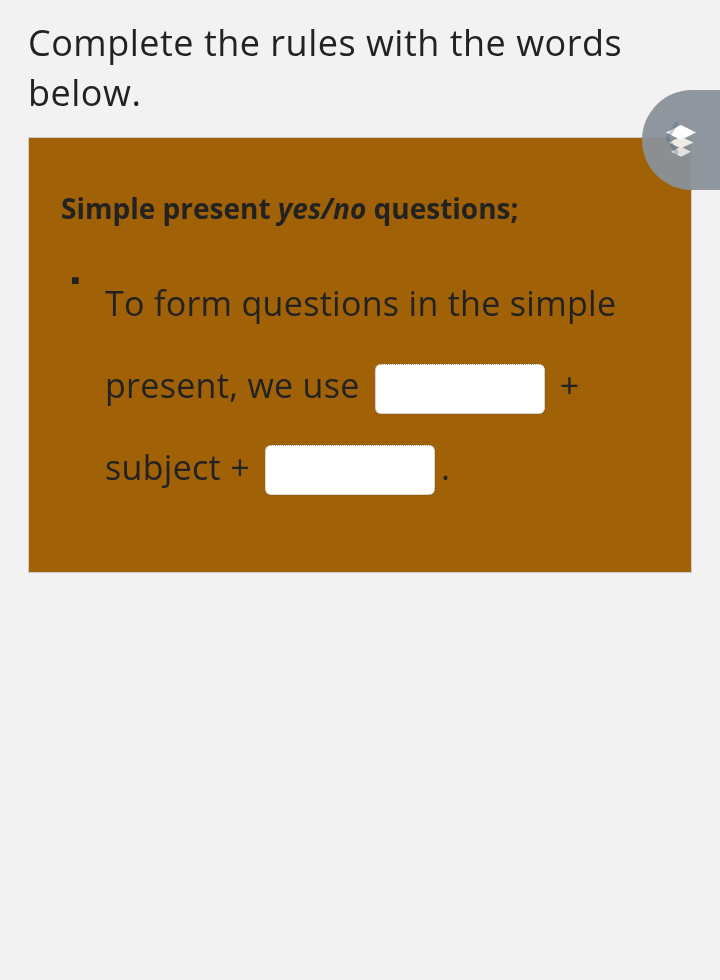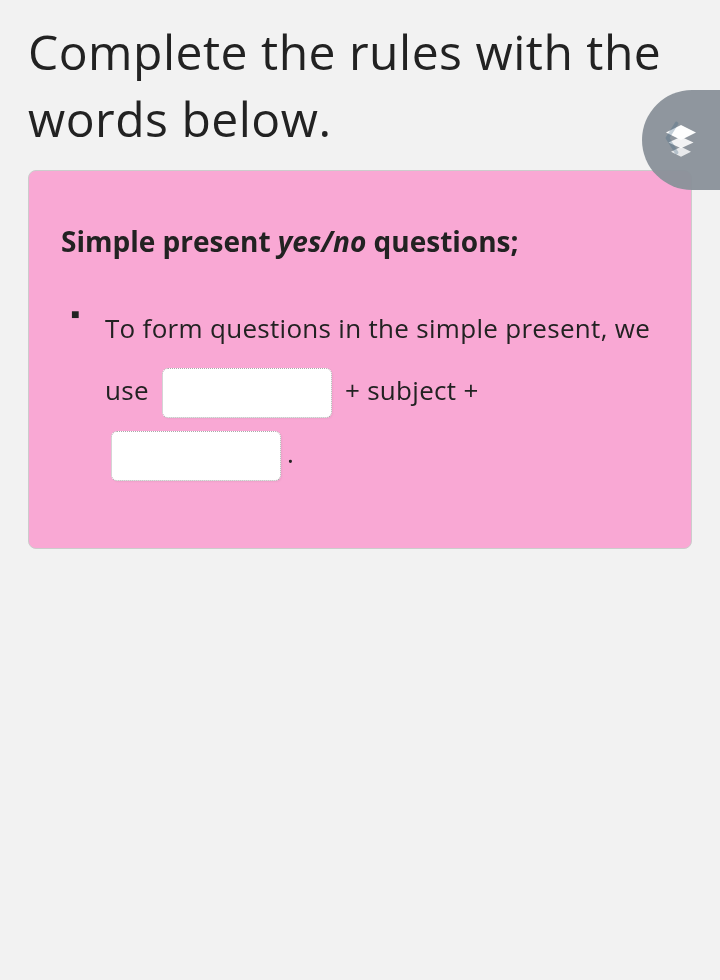--- a/index.html
+++ b/index.html
@@ -9,49 +9,49 @@
     }
     body {
       font-family: 'Open Sans', 'Segoe UI', Arial, sans-serif;
       background: #f2f2f2;
       width: 720px;
       height: 980px;
       position: relative;
       color: #222;
     }
     .page-title {
-      font-size: 48px;
+      font-size: 36px;
       font-weight: 400;
       padding: 18px 28px 18px 28px;
       line-height: 1.4;
       letter-spacing: 0.5px;
     }
     .card {
-      background: #f9a8d4;
+      background: #a16207;
       border: 1px solid #ccc;
-      border-radius: 8px;
+      border-radius: 0;
       margin: 0 28px 0 28px;
       padding: 40px 24px 40px 32px;
     }
     .card-heading {
       font-size: 28px;
       font-weight: 700;
       line-height: 2.2;
       margin-bottom: 24px;
     }
     .card-heading .italic {
       font-style: italic;
     }
     ul.rules {
       list-style: none;
       padding-left: 24px;
     }
     ul.rules li {
       position: relative;
-      font-size: 26px;
+      font-size: 34px;
       line-height: 2.4;
       margin-bottom: 24px;
       padding-left: 20px;
       letter-spacing: 0.3px;
     }
     ul.rules li::before {
       content: "■";
       position: absolute;
       left: -14px;
       top: 0;

